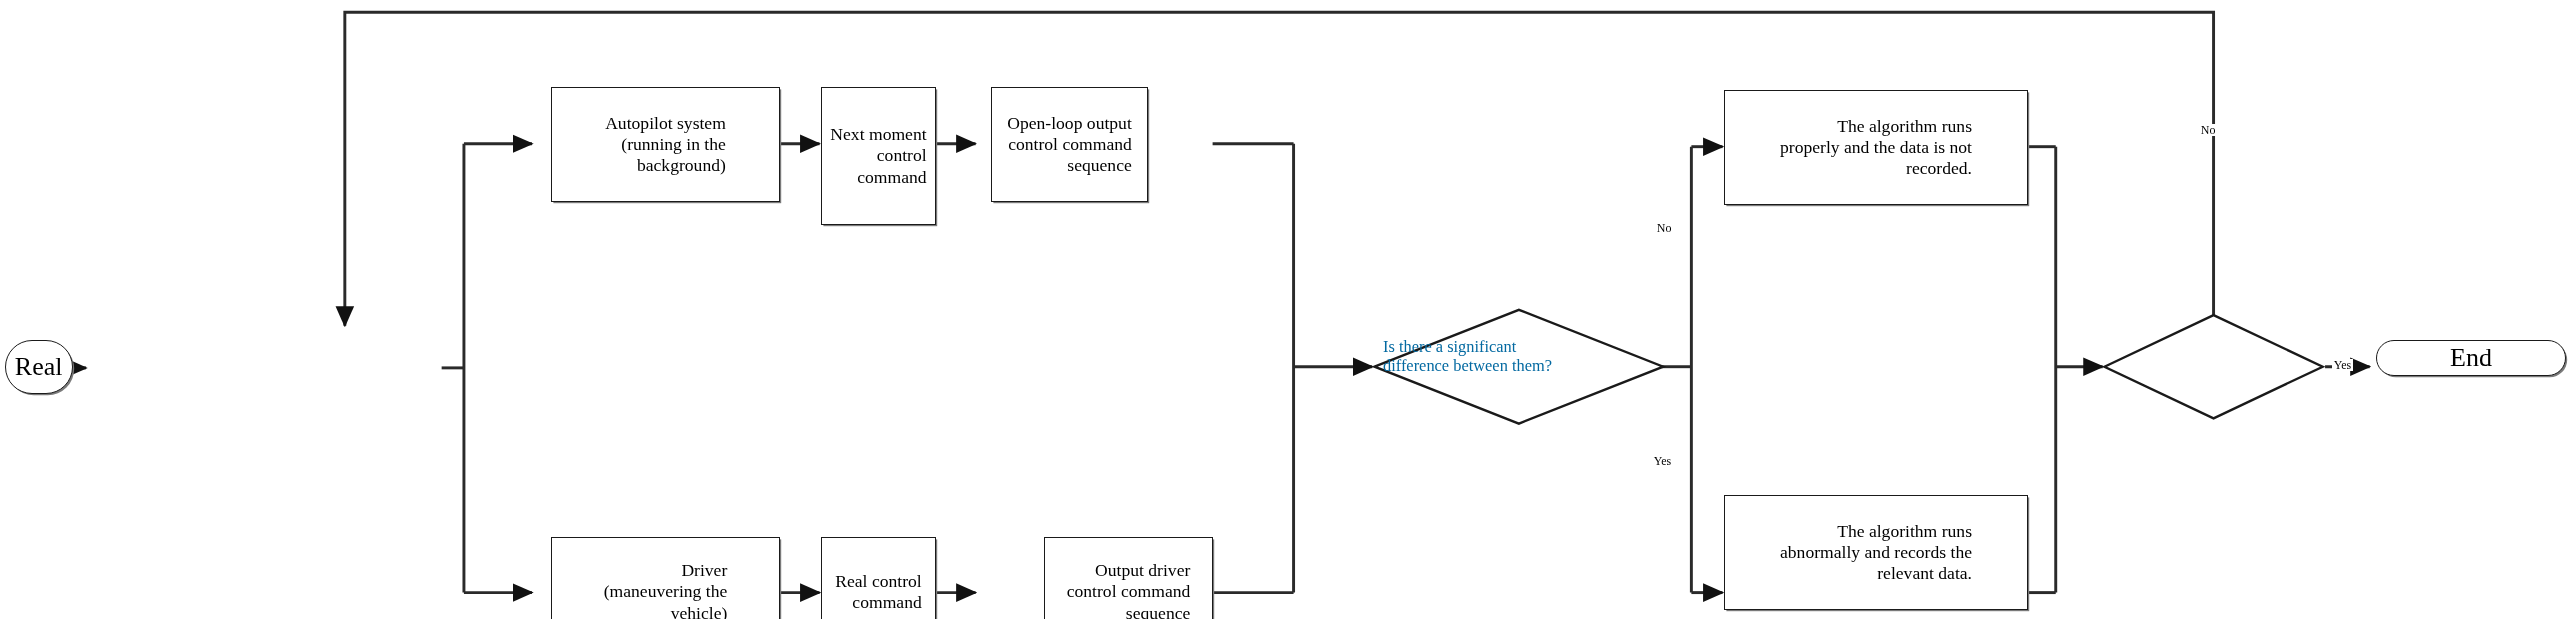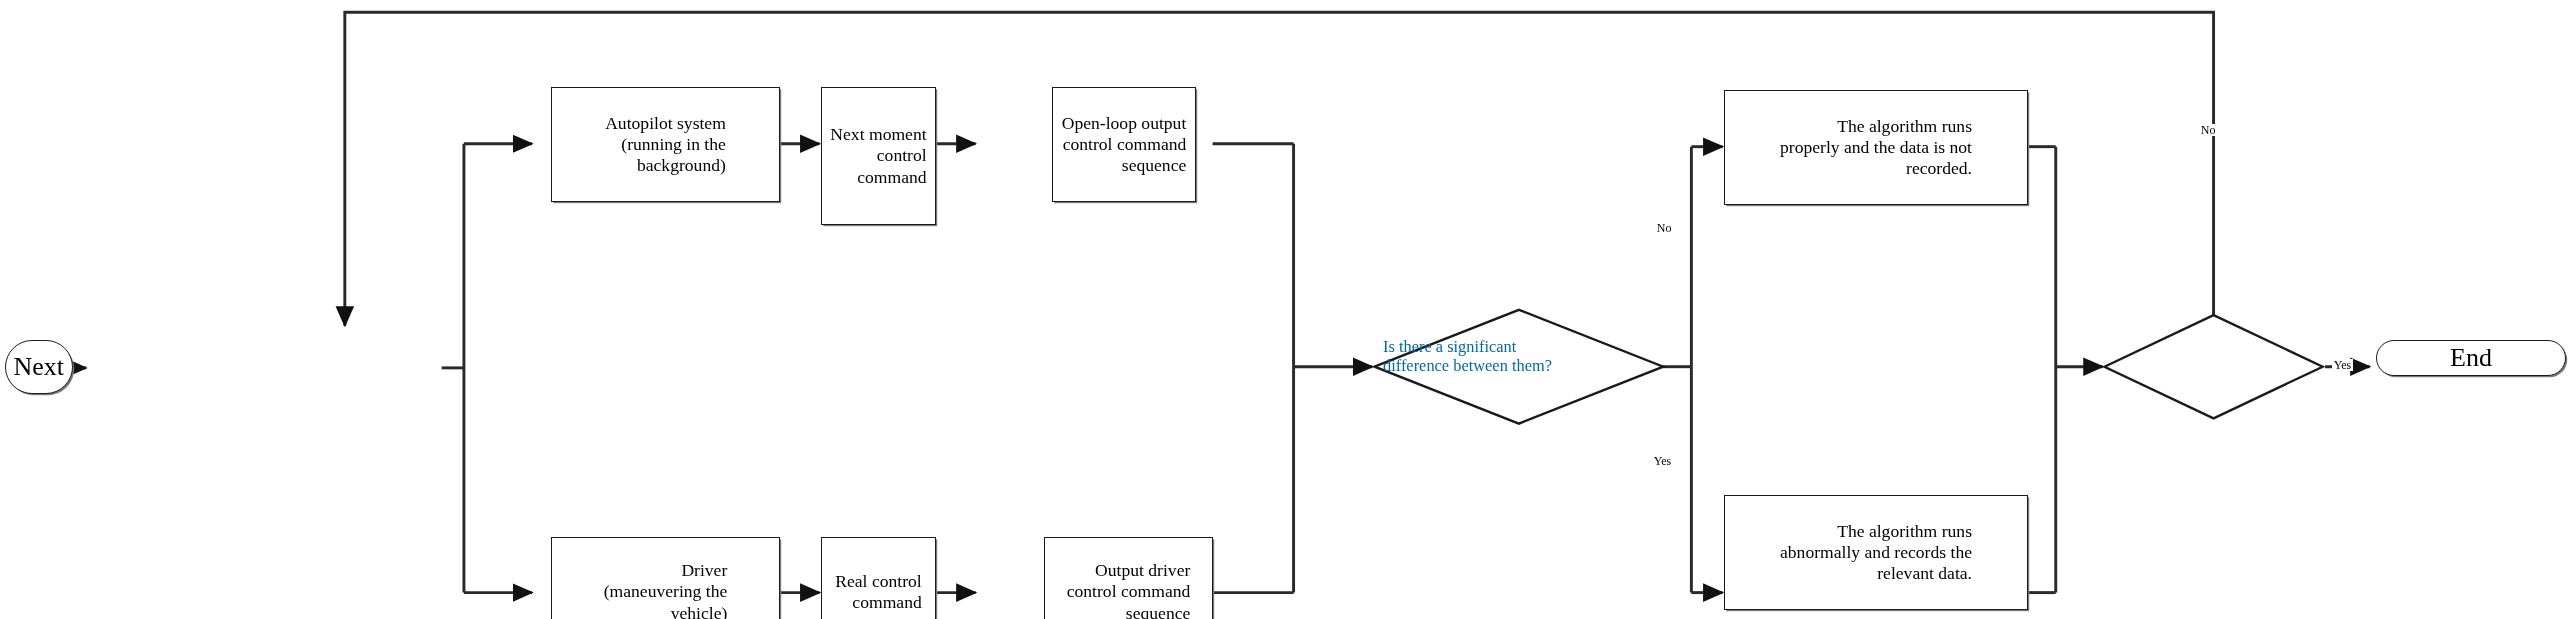--- a/index.html
+++ b/index.html
@@ -122,37 +122,37 @@
 
     </g>
 
     <g fill="#ffffff" stroke="#1a1a1a" stroke-width="4">
       <polygon points="2342,625 2588,528 2834,625 2588,722"></polygon>
       <polygon points="3586,625 3772,537 3958,625 3772,713"></polygon>
     </g>
   </svg>
 
   <div class="node term t-term" style="left:4.7px; top:340px; width:68px; height:54px;">
-    <span class="txt">Next</span>
+    <span class="txt">Real</span>
   </div>
 
 
   <div class="node proc t-proc" style="left:551px; top:87px; width:229px; height:115px;">
     <span class="txt">Autopilot system
 (running in the
 background)</span>
   </div>
 
   <div class="node proc t-proc" style="left:821px; top:87px; width:115px; height:138px;">
     <span class="txt">Next moment
 control
 command</span>
   </div>
 
-  <div class="node proc t-proc" style="left:1052px; top:87px; width:144px; height:115px;">
+  <div class="node proc t-proc" style="left:991px; top:87px; width:157px; height:115px;">
     <span class="txt">Open-loop output
 control command
 sequence</span>
   </div>
 
   <div class="node proc t-proc" style="left:551px; top:537px; width:229px; height:110px;">
     <span class="txt">Driver
 (maneuvering the
 vehicle)</span>
   </div>

